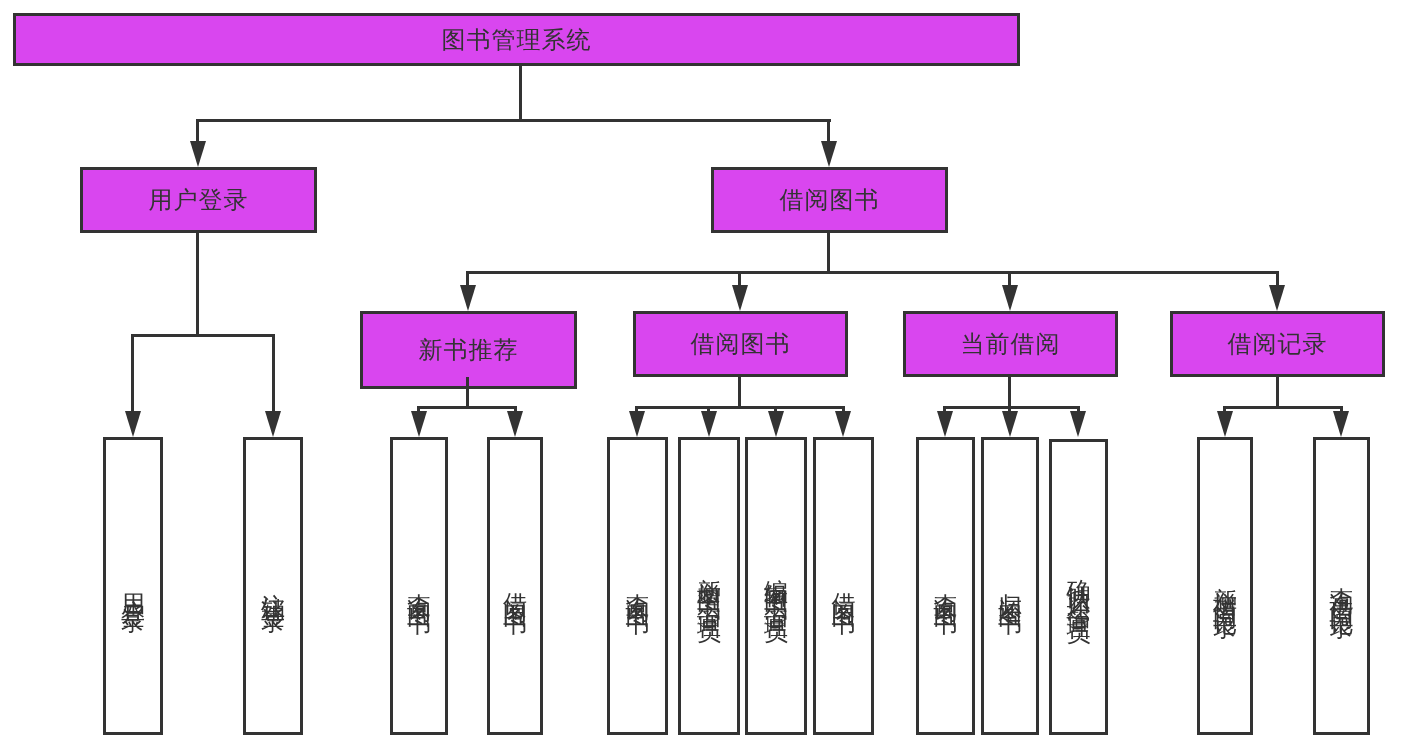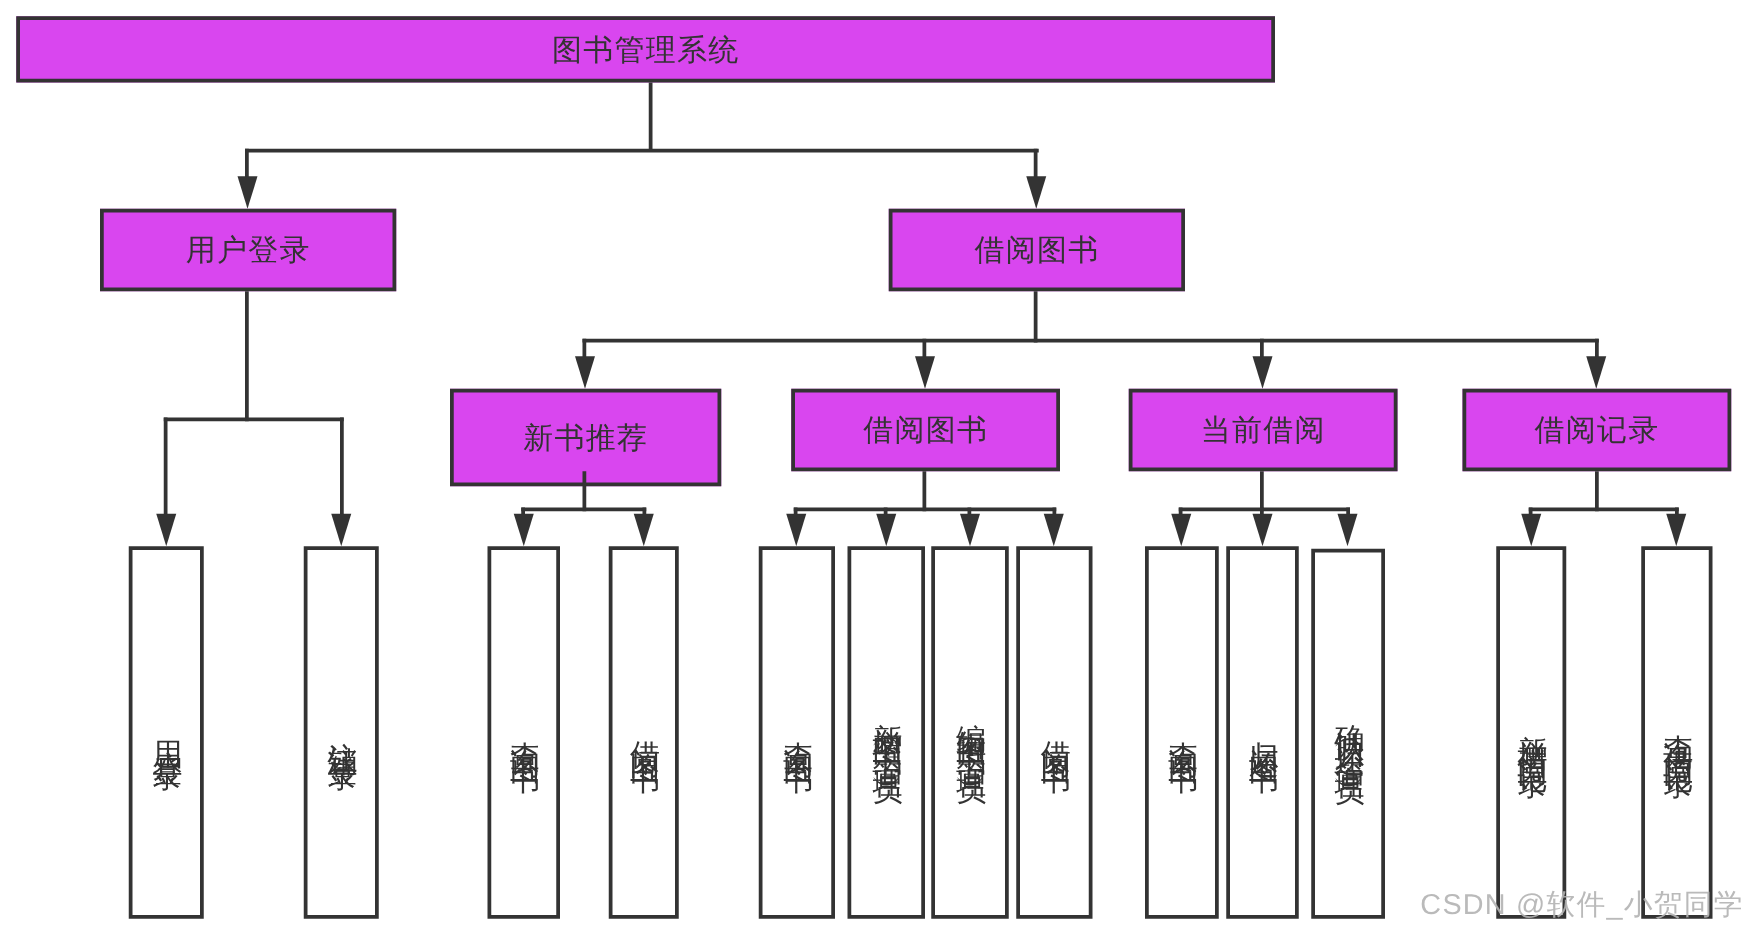--- a/index.html
+++ b/index.html
@@ -157,15 +157,14 @@
     <span>确认归还（管理员）</span>
   </div>
 
   <div class="vnode" style="left:1197px;top:437px;width:56px;height:298px;">
     <span>新增借阅记录</span>
   </div>
   <div class="vnode" style="left:1313px;top:437px;width:57px;height:298px;">
     <span>查询借阅记录</span>
   </div>
 
-  <div class="watermark">CSDN @软件_小贺同学</div>
 
 </div>
 
 </body></html>

